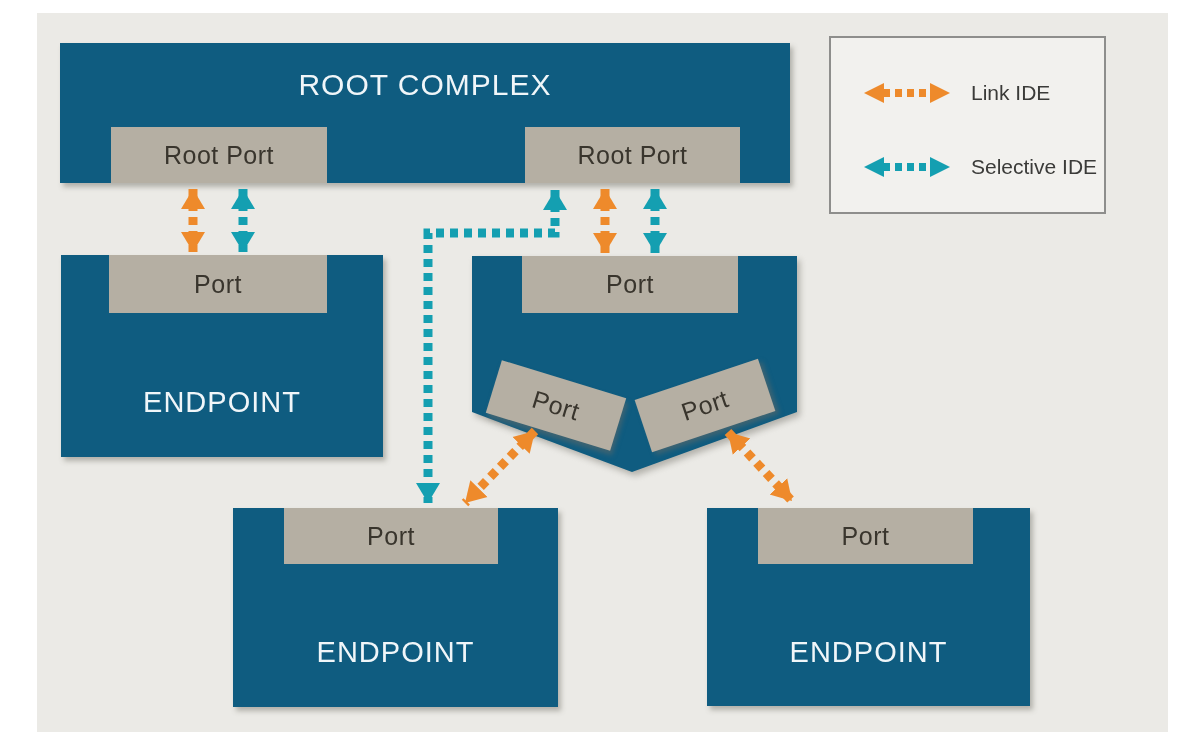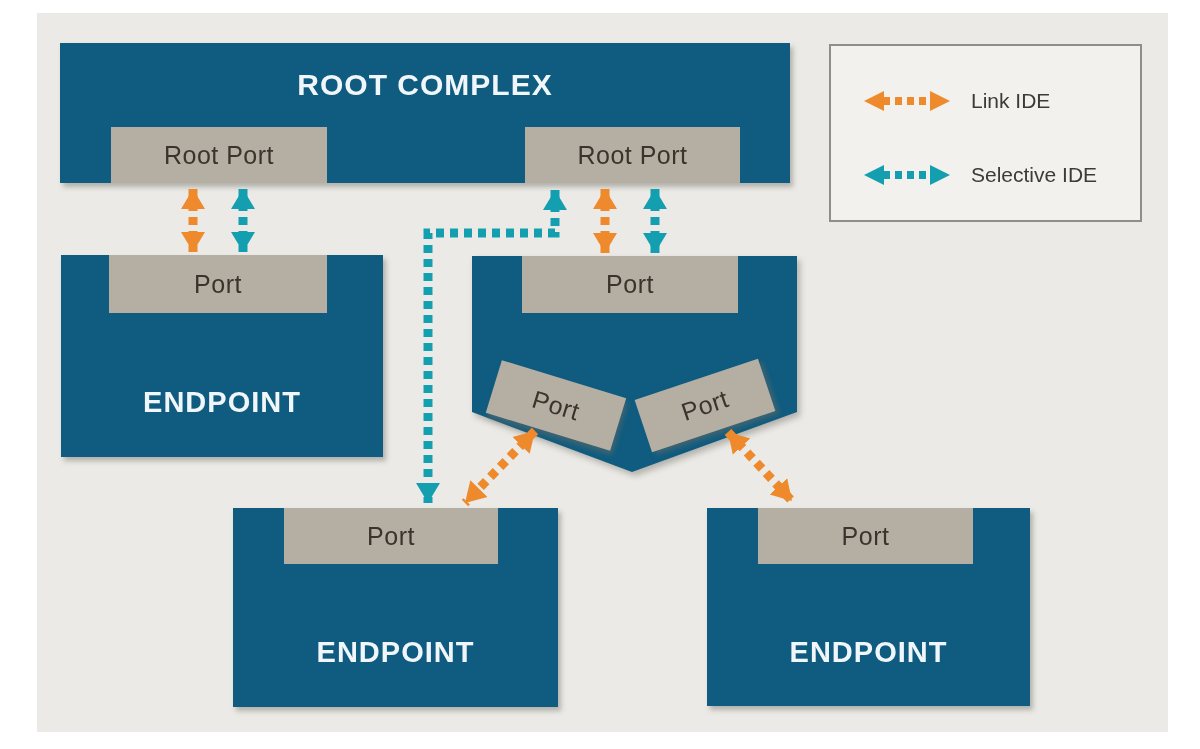--- a/index.html
+++ b/index.html
@@ -15,21 +15,21 @@
     --legend-border:#8e8e8c;
   }
   *{margin:0;padding:0;box-sizing:border-box;}
   body{font-family:"Liberation Sans", sans-serif;}
   .page{position:relative;width:1200px;height:749px;background:var(--page-bg);overflow:hidden;}
   .canvas{position:absolute;left:37px;top:13px;width:1131px;height:719px;background:var(--canvas-bg);}
   .abs{position:absolute;}
   .teal-box{background:var(--box-teal);box-shadow:3px 4px 5px rgba(110,108,100,0.45);}
   .port{background:var(--port-gray);display:flex;align-items:center;justify-content:center;
         color:var(--label-dark);font-size:25px;letter-spacing:0.5px;}
-  .big-label{color:var(--white-text);font-weight:bold;letter-spacing:1px;}
+  .big-label{color:var(--white-text);font-weight:normal;letter-spacing:1px;}
   .rc-title{left:60px;top:68px;width:730px;text-align:center;font-size:30px;}
   .ep-label{display:flex;align-items:center;justify-content:center;font-size:29px;margin-top:17px;}
   .angled-port{box-shadow:3px 4px 5px rgba(110,108,100,0.5);}
   .svg-layer{position:absolute;left:0;top:0;width:1200px;height:749px;pointer-events:none;}
   .arrow{fill:none;stroke-width:9;stroke-dasharray:8 6;}
   .arrow.orange{stroke:var(--link-ide-orange);}
   .arrow.teal{stroke:var(--selective-ide-teal);}
   .fill-orange{fill:var(--link-ide-orange);}
   .fill-teal{fill:var(--selective-ide-teal);}
   .switch-shape{fill:var(--box-teal);filter:drop-shadow(3px 4px 3px rgba(110,108,100,0.45));}
@@ -79,21 +79,21 @@
     <span>Port</span>
   </div>
   <div class="abs big-label ep-label" style="left:233px;top:564px;width:325px;height:143px;">ENDPOINT</div>
 
   <div class="abs teal-box" style="left:707px;top:508px;width:323px;height:198px;"></div>
   <div class="abs port" style="left:758px;top:508px;width:215px;height:56px;">
     <span>Port</span>
   </div>
   <div class="abs big-label ep-label" style="left:707px;top:564px;width:323px;height:142px;">ENDPOINT</div>
 
-  <div class="abs legend" style="left:829px;top:44px;width:313px;height:178px;">
+  <div class="abs legend" style="left:829px;top:36px;width:277px;height:178px;">
     <div class="legend-row" style="top:40px;">
       <svg class="legend-sample" width="96" height="30">
         <line class="arrow orange" x1="24" y1="15" x2="72" y2="15"></line>
         <polygon class="fill-orange" points="25,5 5,15 25,25"></polygon>
         <polygon class="fill-orange" points="71,5 91,15 71,25"></polygon>
       </svg>
       <span class="legend-label">Link IDE</span>
     </div>
     <div class="legend-row" style="top:114px;">
       <svg class="legend-sample" width="96" height="30">

